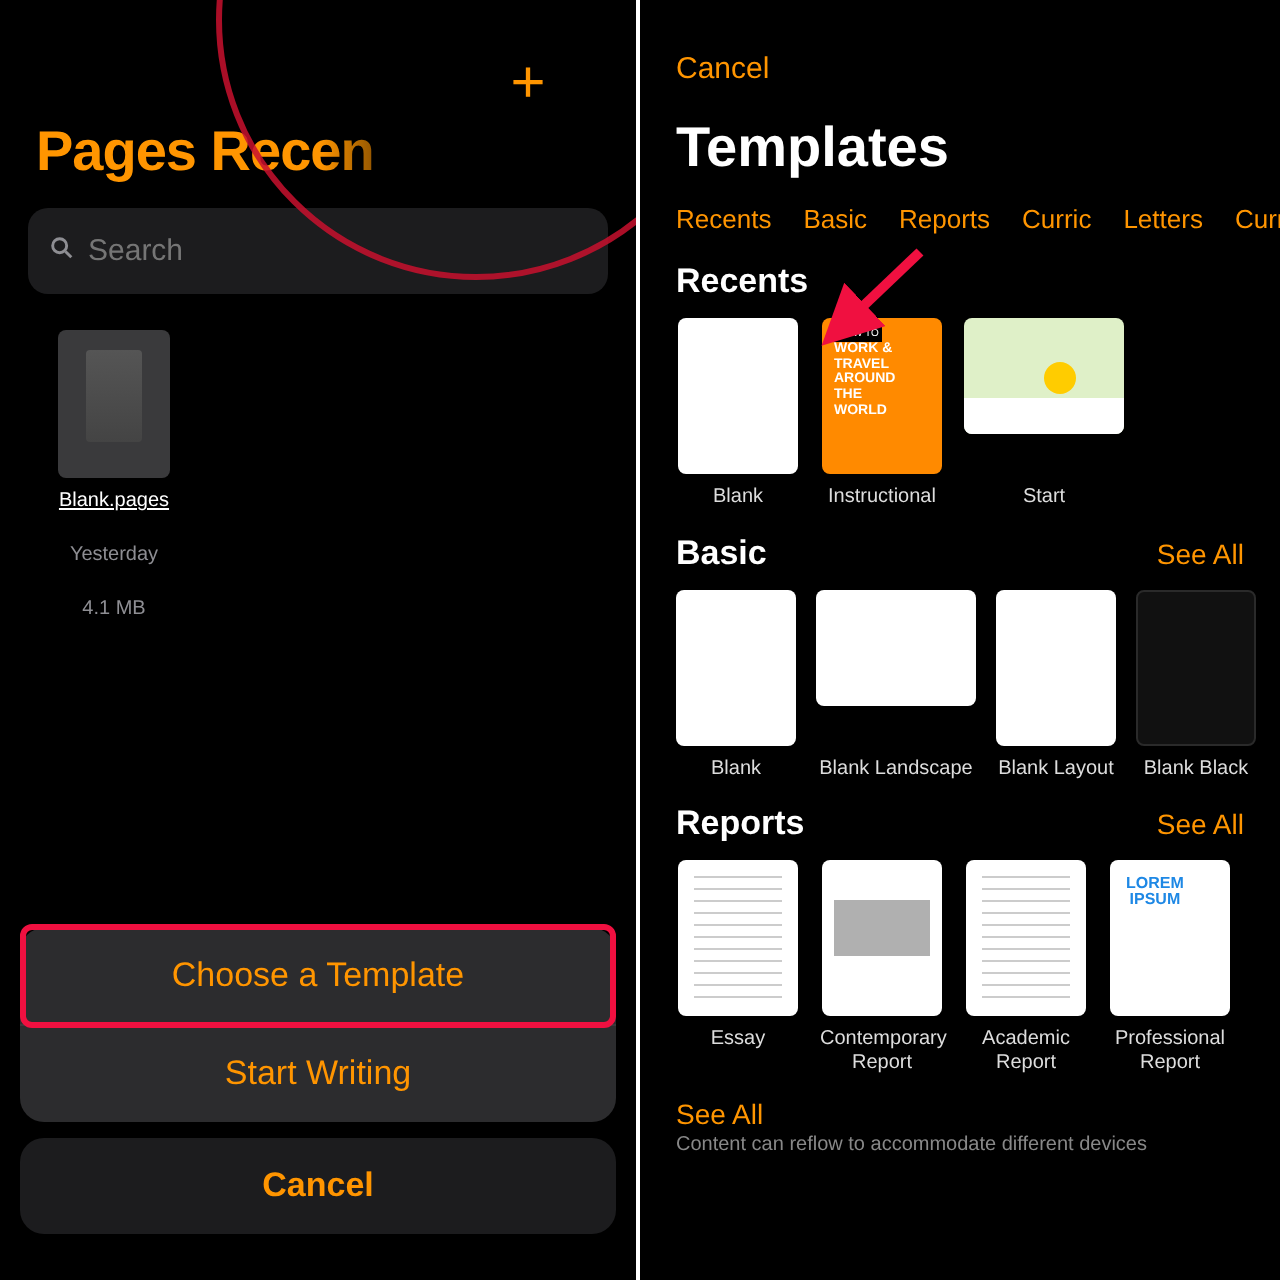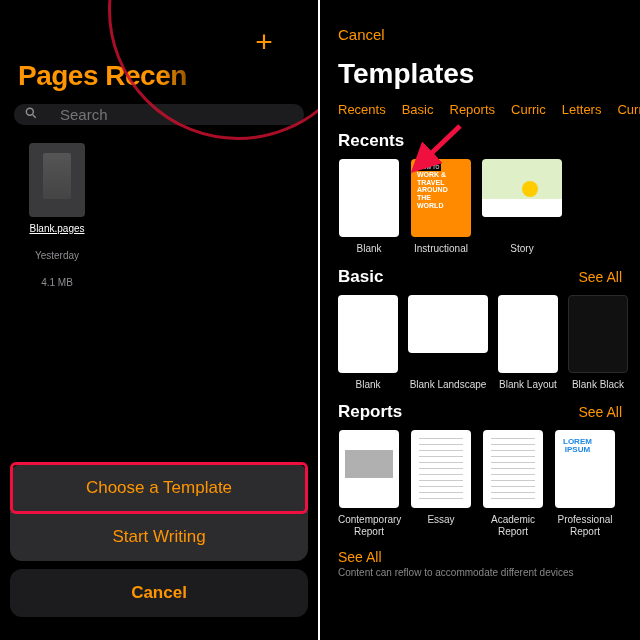--- a/index.html
+++ b/index.html
@@ -53,23 +53,23 @@
     width: 260px; height: 260px;
     border: 3px solid #c8102e;
     border-radius: 50%;
     pointer-events: none;
     opacity: 0.85;
   }
   .search-bar {
     margin: 4px 14px 10px 14px;
     background: #1c1c1e;
     border-radius: 10px;
-    padding: 2px 10px;
+    padding: 13px 10px;
     display: flex; align-items: center;
-    gap: 22px;
+    gap: 6px;
   }
   .search-bar .sicon { color: #8e8e93; font-size: 14px; }
   .search-bar input {
     background: transparent; border: none; outline: none;
     color: #8e8e93; font-size: 15px; width: 100%;
   }
   .doc-grid { padding: 8px 14px; }
   .doc-item { width: 86px; text-align: center; }
   .doc-thumb {
     width: 56px; height: 74px; margin: 0 auto 6px;
@@ -274,21 +274,21 @@
       <div class="tpl-item">
         <div class="tpl-thumb orange" data-txt="WORK &amp;
 TRAVEL
 AROUND
 THE
 WORLD"></div>
         <div class="tpl-label">Instructional</div>
       </div>
       <div class="tpl-item wide">
         <div class="tpl-thumb story landscape"></div>
-        <div class="tpl-label">Story</div>
+        <div class="tpl-label">Start</div>
       </div>
     </div>
   </div>
 
   <div class="red-arrow" style="left:88px; top:122px;">
     <svg width="60" height="56" viewBox="0 0 60 56">
       <defs>
           <marker id="ah" markerWidth="6" markerHeight="6" refX="4" refY="3" orient="auto">
             <path d="M0,0 L6,3 L0,6 Z" fill="#f01040"></path>
           </marker>
@@ -322,26 +322,26 @@
     </div>
   </div>
 
   <div class="section">
     <div class="section-head">
       <div class="section-title">Reports</div>
       <div class="see-all">See All</div>
     </div>
     <div class="tpl-row">
       <div class="tpl-item">
+        <div class="tpl-thumb essay"></div>
+        <div class="tpl-label">Essay</div>
+      </div>
+      <div class="tpl-item">
         <div class="tpl-thumb contemp"></div>
         <div class="tpl-label">Contemporary Report</div>
-      </div>
-      <div class="tpl-item">
-        <div class="tpl-thumb essay"></div>
-        <div class="tpl-label">Essay</div>
       </div>
       <div class="tpl-item">
         <div class="tpl-thumb report"></div>
         <div class="tpl-label">Academic Report</div>
       </div>
       <div class="tpl-item">
         <div class="tpl-thumb prof"></div>
         <div class="tpl-label">Professional Report</div>
       </div>
     </div>

